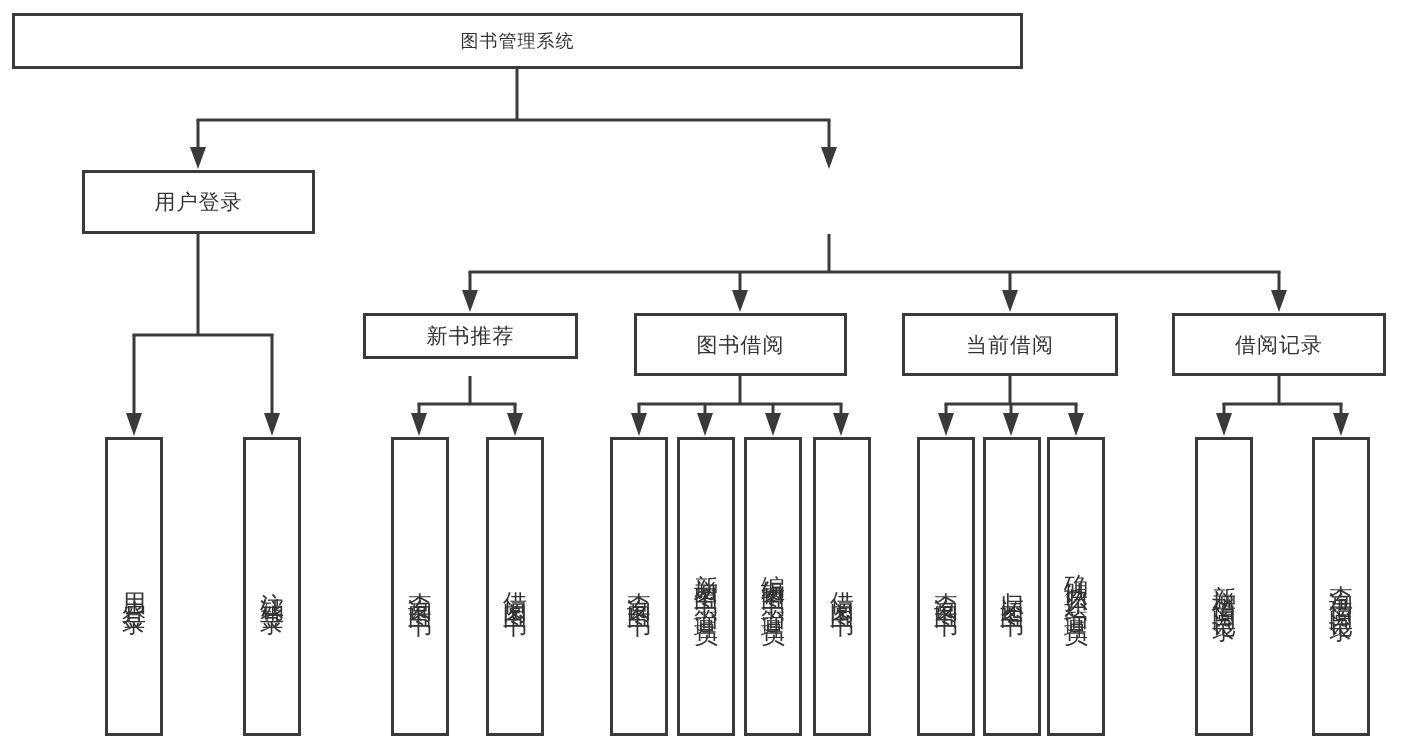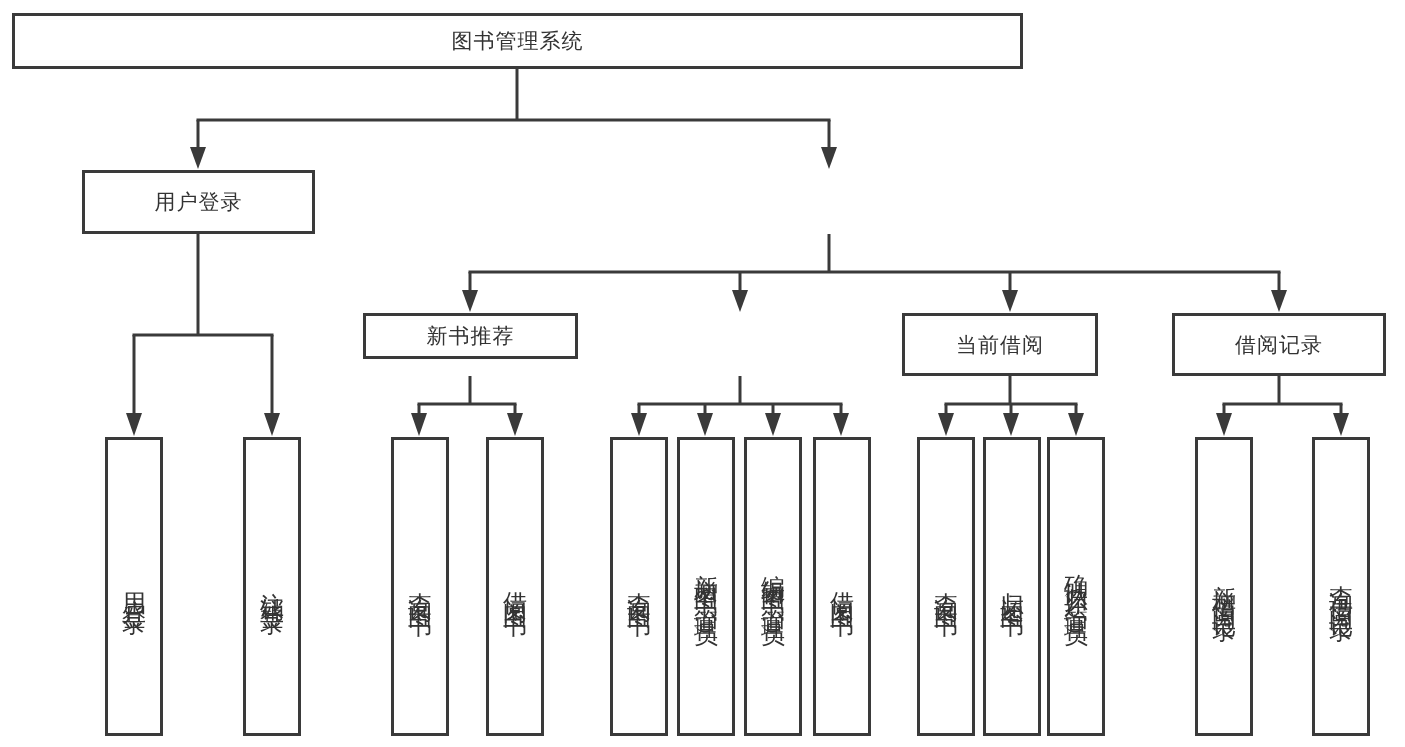--- a/index.html
+++ b/index.html
@@ -33,21 +33,21 @@
     justify-content: center;
     color: #333333;
     z-index: 2;
   }
   .node.hbox span {
     font-size: 21px;
     letter-spacing: 1px;
     white-space: nowrap;
   }
   .node.root-box span {
-    font-size: 21px;
+    font-size: 18px;
     letter-spacing: 1px;
   }
   .leaf {
     position: absolute;
     top: 437px;
     width: 58px;
     height: 299px;
     background: #ffffff;
     border: 3px solid #3a3a3a;
     display: flex;
@@ -146,21 +146,24 @@
     <span>图书管理系统</span>
   </div>
 
   <div class="node hbox" style="left:82px; top:170px; width:233px; height:64px;">
     <span>用户登录</span>
   </div>
 
   <div class="node hbox" style="left:363px; top:313px; width:215px; height:46px;">
     <span>新书推荐</span>
   </div>
-  <div class="node hbox" style="left:902px; top:313px; width:196px; height:63px;">
+  <div class="node hbox" style="left:634px; top:313px; width:213px; height:63px;">
+    <span>图书借阅</span>
+  </div>
+  <div class="node hbox" style="left:902px; top:313px; width:216px; height:63px;">
     <span>当前借阅</span>
   </div>
   <div class="node hbox" style="left:1172px; top:313px; width:214px; height:63px;">
     <span>借阅记录</span>
   </div>
 
   <div class="leaf" style="left:105px;">
     <span class="vtext">用户登录</span>
   </div>
   <div class="leaf" style="left:243px;">

